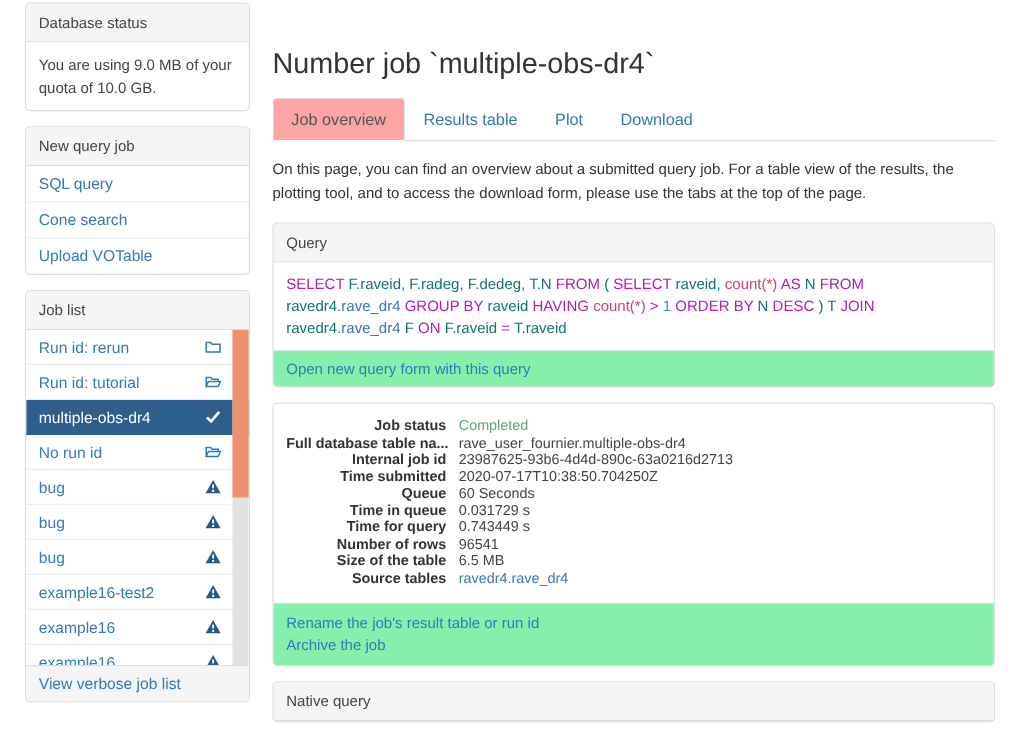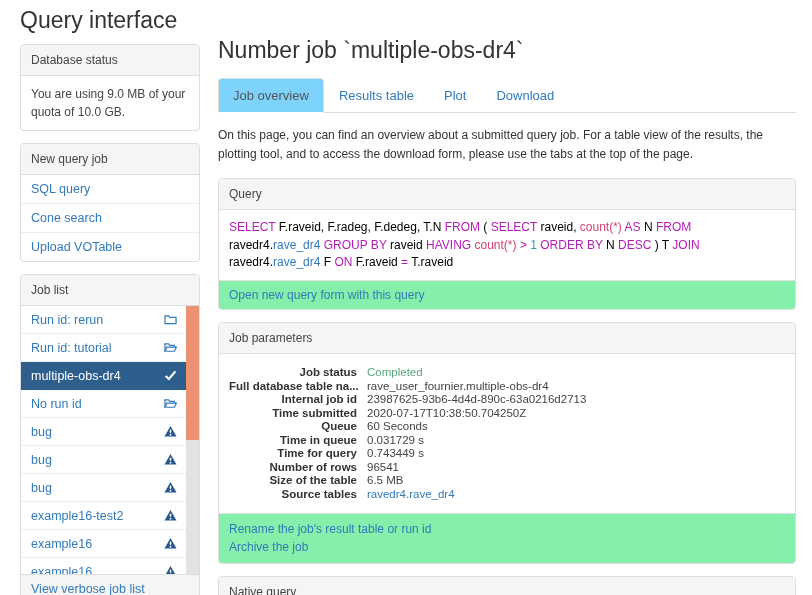--- a/index.html
+++ b/index.html
@@ -41,47 +41,46 @@
   .jl-item.active { background:#2e5f8c; color:#fff; border-bottom-color:#2e5f8c; }
   .jl-icon { display:inline-flex; width:14px; height:14px; align-items:center; justify-content:center; }
   .jl-footer { background:#f5f5f5; border-top:1px solid #ddd; padding:7px 10px;
     border-radius:0 0 3px 3px; }
   .jl-footer a { font-size:12.5px; }
 
   
   .tabs { border-bottom:1px solid #ddd; margin-bottom:13px; display:flex; }
   .tab { padding:9px 14px; font-size:13px; color:#337ab7; cursor:pointer;
     border:1px solid transparent; margin-bottom:-1px; border-radius:4px 4px 0 0; }
-  .tab.active { color:#555; background:#7dd3fc; border-color:#ddd #ddd #fff #ddd; cursor:default; }
+  .tab.active { color:#555; background:#fca5a5; border-color:#ddd #ddd #fff #ddd; cursor:default; }
 
   .intro { color:#333; line-height:1.55; margin-bottom:15px; }
 
   
   .sql { font-size:12px; line-height:1.45; word-spacing:0; }
   .tok-kw  { color:#b41db4; }
-  .tok-id  { color:#000000; }
+  .tok-id  { color:#0f766e; }
   .tok-fn  { color:#d2426e; }
   .tok-num { color:#2aa198; }
   .tok-link{ color:#337ab7; cursor:pointer; }
 
   
   .param-row { display:flex; line-height:13.5px; font-size:11.5px; }
   .param-label { width:138px; text-align:right; font-weight:bold; color:#333;
     padding-right:10px; white-space:nowrap; flex:none; }
   .param-value { color:#444; }
   .param-value.success { color:#59a77c;text-align:center; }
   .param-value.link { color:#337ab7; cursor:pointer; }
   .params-body { padding:12px 10px; }
   .pf-link { display:block; line-height:1.45; }
 </style>
 </head>
 <body>
 
 <div class="sidebar">
-  <div class="page-title">Query interface</div>
 
   <div class="panel">
     <div class="panel-heading">Database status</div>
     <div class="panel-body">You are using 9.0 MB of your quota of 10.0 GB.</div>
   </div>
 
   <div class="panel">
     <div class="panel-heading">New query job</div>
     <div class="s-list">
       <a class="s-item">SQL query</a>
@@ -226,21 +225,20 @@
     <div class="panel-heading">Query</div>
     <div class="panel-body">
       <div class="sql"><span class="tok-kw">SELECT</span><span class="tok-id"> F.raveid, F.radeg, F.dedeg, T.N </span><span class="tok-kw">FROM</span><span class="tok-id"> ( </span><span class="tok-kw">SELECT</span><span class="tok-id"> raveid, </span><span class="tok-fn">count(*)</span><span class="tok-id"> </span><span class="tok-kw">AS</span><span class="tok-id"> N </span><span class="tok-kw">FROM</span><span class="tok-id"> ravedr4.</span><span class="tok-link">rave_dr4</span><span class="tok-id"> </span><span class="tok-kw">GROUP BY</span><span class="tok-id"> raveid </span><span class="tok-kw">HAVING</span><span class="tok-id"> </span><span class="tok-fn">count(*)</span><span class="tok-id"> </span><span class="tok-kw">&gt;</span><span class="tok-id"> </span><span class="tok-num">1</span><span class="tok-id"> </span><span class="tok-kw">ORDER BY</span><span class="tok-id"> N </span><span class="tok-kw">DESC</span><span class="tok-id"> ) T </span><span class="tok-kw">JOIN</span><span class="tok-id"> ravedr4.</span><span class="tok-link">rave_dr4</span><span class="tok-id"> F </span><span class="tok-kw">ON</span><span class="tok-id"> F.raveid </span><span class="tok-kw">=</span><span class="tok-id"> T.raveid</span></div>
     </div>
     <div class="panel-footer">
       <a class="link">Open new query form with this query</a>
     </div>
   </div>
 
   <div class="panel">
-    <div class="panel-heading">Job parameters</div>
     <div class="params-body">
 
       <div class="param-row">
         <span class="param-label">Job status</span>
         <span class="param-value success">Completed</span>
       </div>
       <div class="param-row">
         <span class="param-label">Full database table na...</span>
         <span class="param-value">rave_user_fournier.multiple-obs-dr4</span>
       </div>

